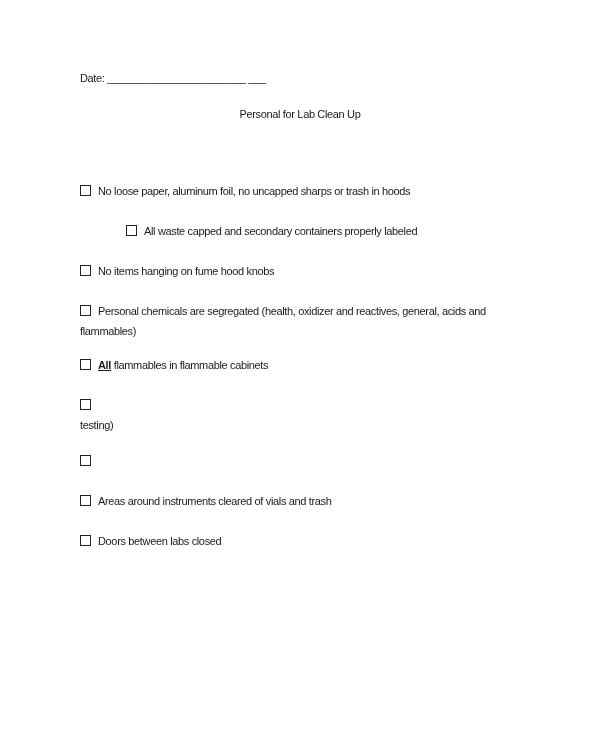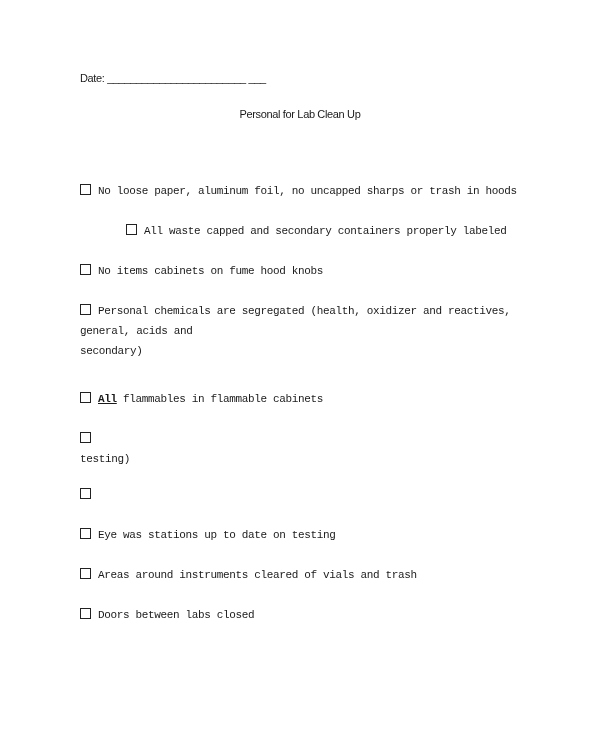--- a/index.html
+++ b/index.html
@@ -26,21 +26,20 @@
   .doc-title {
     text-align: center;
     line-height: 14px;
     margin-top: 22px;
   }
   .checklist {
     margin-top: 60px;
   }
   .item .line {
     line-height: 20px;
-    font-family: Liberation Mono, monospace;
   }
   .checkbox {
     display: inline-block;
     width: 9px;
     height: 9px;
     border: 1px solid #222222;
     background: #ffffff;
     margin-right: 7px;
     vertical-align: -1px;
   }
@@ -62,40 +61,37 @@
   <div class="doc-title">Personal for Lab Clean Up</div>
 
   <div class="checklist">
       <div class="item" style="margin-bottom: 20px;">
         <div class="line"><span class="checkbox"></span><span>No loose paper, aluminum foil, no uncapped sharps or trash in hoods</span></div>
       </div>
       <div class="item" style="margin-bottom: 20px; padding-left: 46px;">
         <div class="line"><span class="checkbox"></span><span>All waste capped and secondary containers properly labeled</span></div>
       </div>
       <div class="item" style="margin-bottom: 20px;">
-        <div class="line"><span class="checkbox"></span><span>No items cabinets on fume hood knobs</span></div>
+        <div class="line"><span class="checkbox"></span><span>No items hanging on fume hood knobs</span></div>
       </div>
-      <div class="item" style="margin-bottom: 28px;">
+      <div class="item" style="margin-bottom: 14px;">
         <div class="line"><span class="checkbox"></span><span>Personal chemicals are segregated (health, oxidizer and reactives, general, acids and</span></div>
-        <div class="line">secondary)</div>
+        <div class="line">flammables)</div>
       </div>
       <div class="item" style="margin-bottom: 20px;">
         <div class="line"><span class="checkbox"></span><span><strong class="bu">All</strong> flammables in flammable cabinets</span></div>
       </div>
       <div class="item" style="margin-bottom: 16px;">
         <div class="line"><span class="checkbox"></span></div>
         <div class="line">testing)</div>
       </div>
       <div class="item" style="margin-bottom: 20px;">
         <div class="line"><span class="checkbox"></span></div>
       </div>
       <div class="item" style="margin-bottom: 20px;">
-        <div class="line"><span class="checkbox"></span><span>Eye was stations up to date on testing</span></div>
-      </div>
-      <div class="item" style="margin-bottom: 20px;">
         <div class="line"><span class="checkbox"></span><span>Areas around instruments cleared of vials and trash</span></div>
       </div>
       <div class="item" style="margin-bottom: 20px;">
         <div class="line"><span class="checkbox"></span><span>Doors between labs closed</span></div>
       </div>
     </div>
 
 </div>
 
 </body></html>

